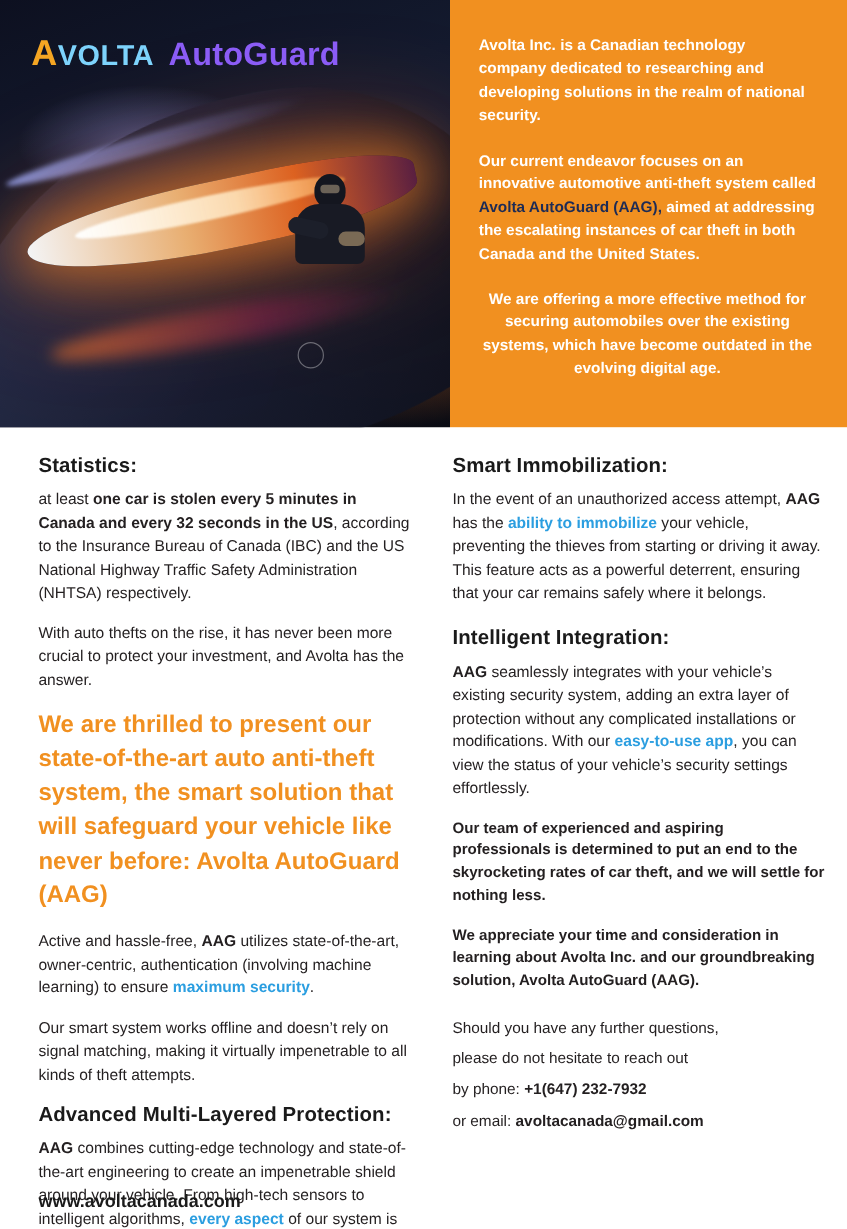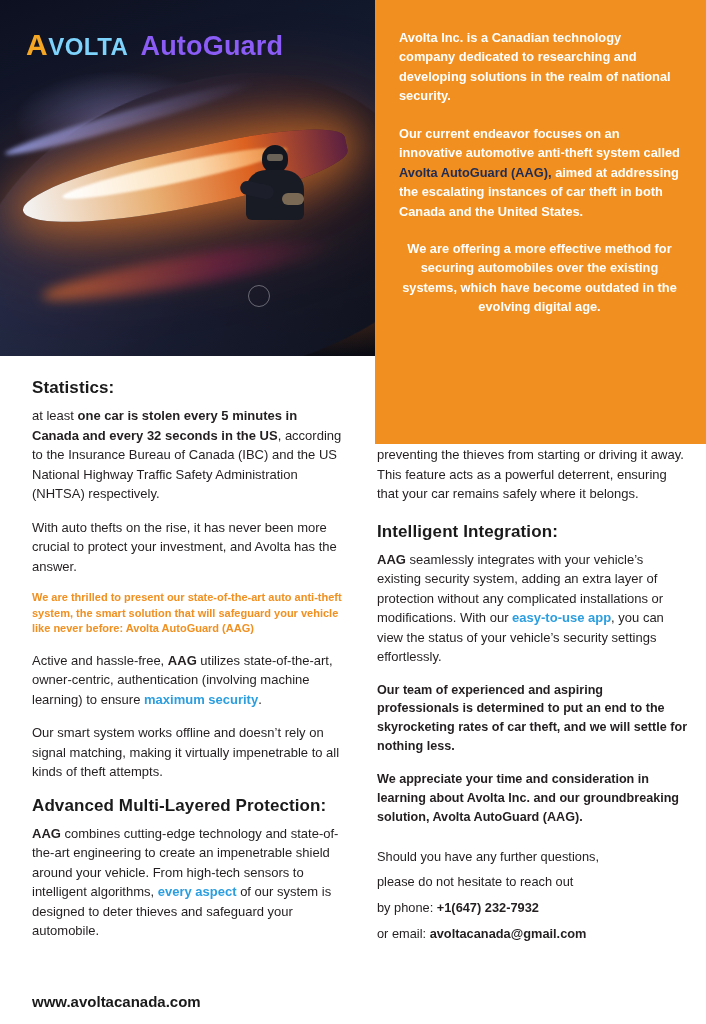--- a/index.html
+++ b/index.html
@@ -182,21 +182,21 @@
   .brand-word {
     font-size: 27px;
     font-weight: bold;
     color: #8b5cf6;
     letter-spacing: 0.2px;
   }
   .brand-logo-line { display: flex; align-items: baseline; }
 
   .hero-right {
     width: 331px;
-    height: 444px;
+    height: 356px;
     background: #f19020;
     box-sizing: border-box;
     padding: 28px 26px 20px 24px;
     color: #ffffff;
   }
   .hero-right p {
     margin: 0 0 18px 0;
     font-size: 12.8px;
     line-height: 1.52;
     font-weight: bold;
@@ -240,21 +240,21 @@
     font-size: 12.6px;
     line-height: 1.5;
     color: #231f20;
     font-weight: bold;
   }
   .b { font-weight: bold; }
   .blue { color: #2b9ee0; font-weight: bold; }
   .orange-head {
     color: #f19020;
     font-weight: bold;
-    font-size: 11px;
+    font-size: 20px;
     line-height: 1.42;
     margin: 6px 0 14px 0;
   }
   .footer-url {
     position: absolute;
     left: 32px;
     bottom: 14px;
     font-size: 15px;
     font-weight: bold;
     color: #1a1a1a;

